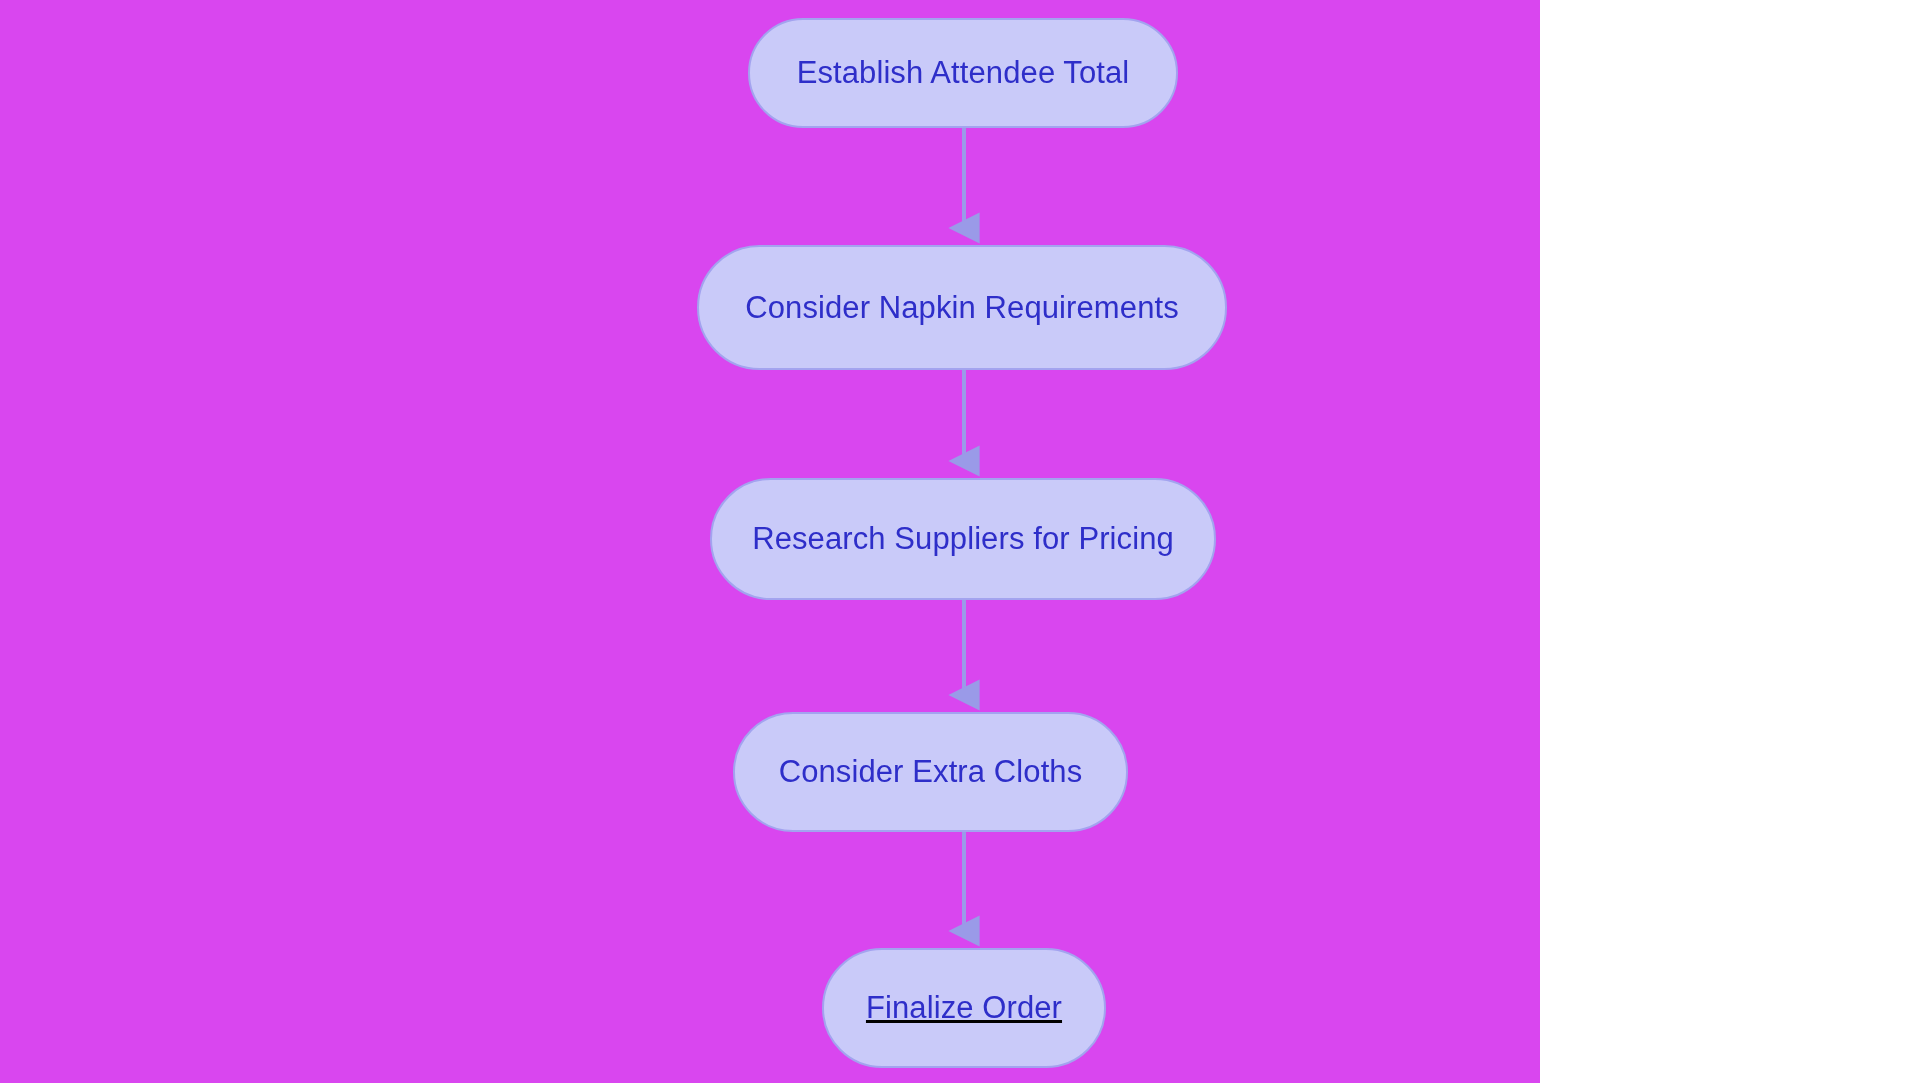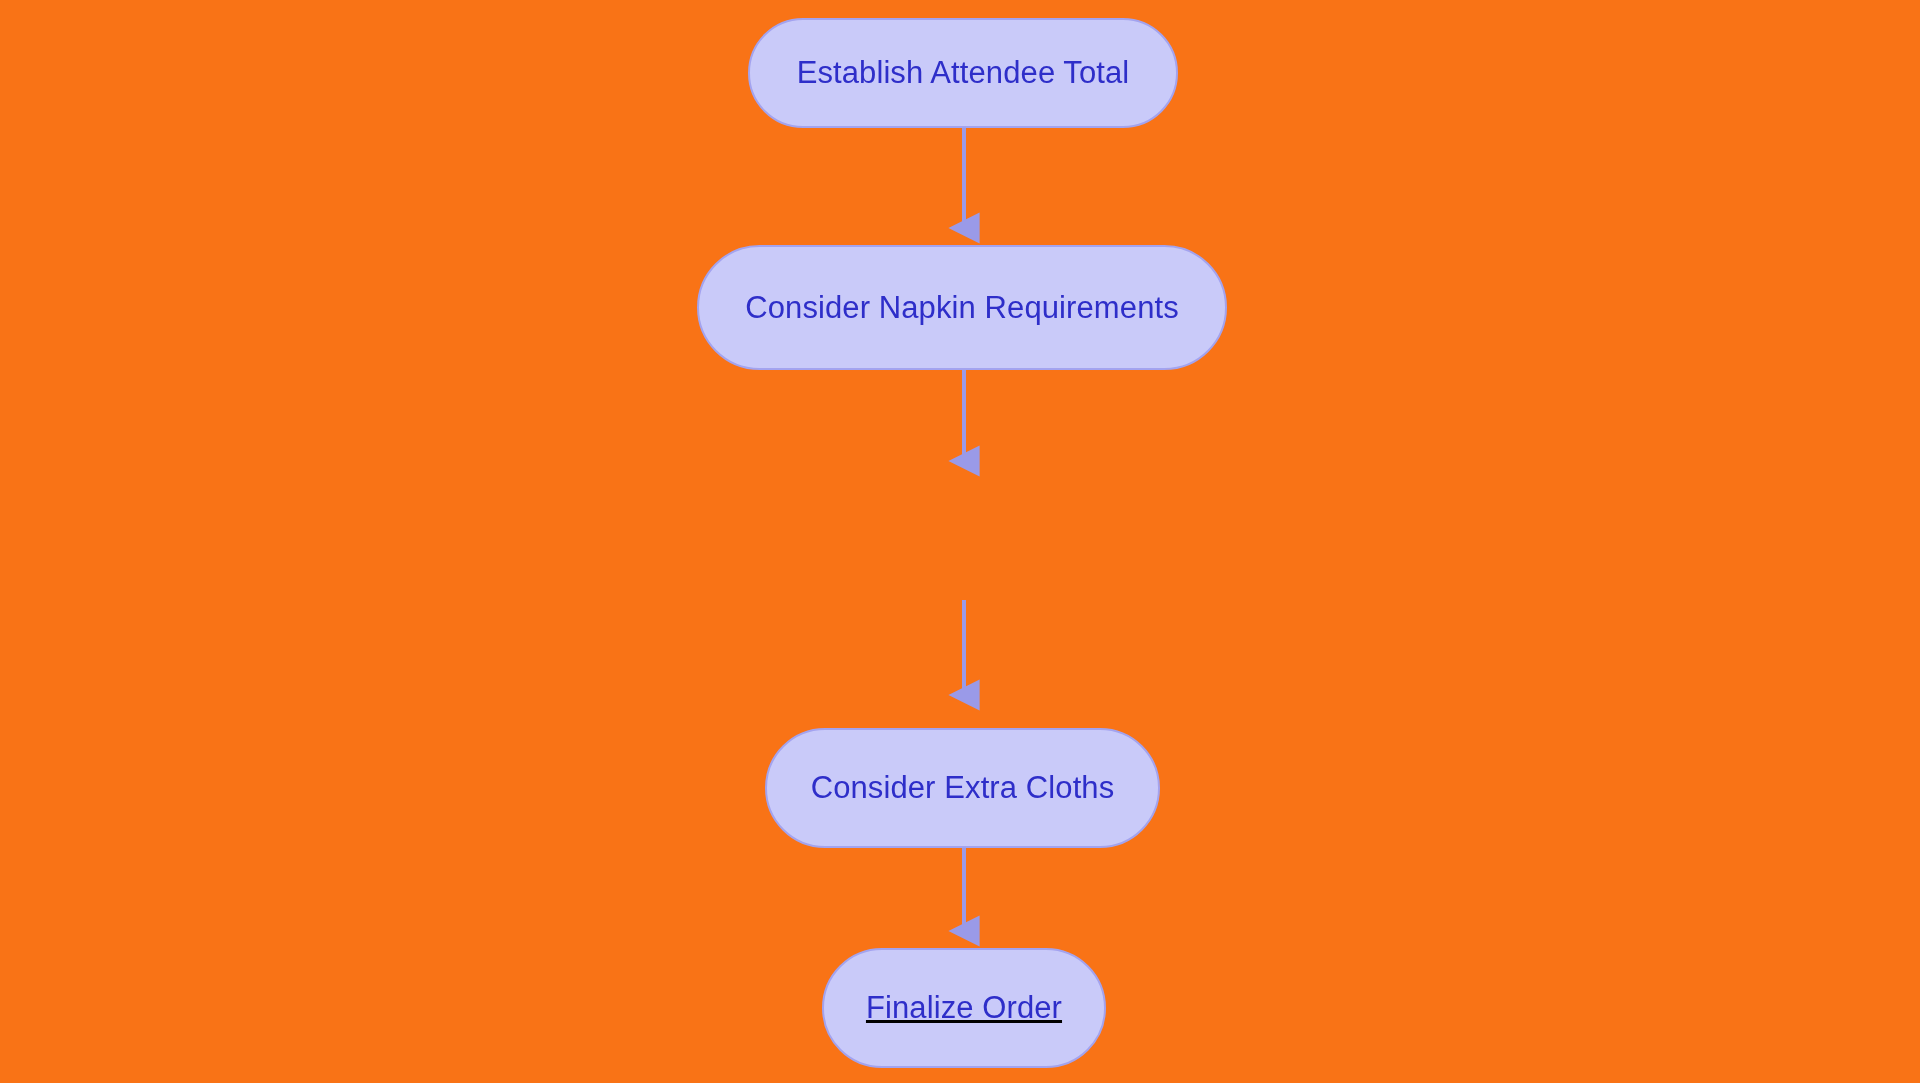--- a/index.html
+++ b/index.html
@@ -9,23 +9,23 @@
   }
   body {
     width: 1920px;
     height: 1083px;
     overflow: hidden;
     font-family: "Liberation Sans", sans-serif;
   }
 
   #flowchart-canvas {
     position: relative;
-    width: 1920px;
+    width: 1540px;
     height: 1083px;
-    background: #f97316;
+    background: #d946ef;
   }
 
   #edge-layer {
     position: absolute;
     left: 0;
     top: 0;
     width: 1920px;
     height: 1083px;
     pointer-events: none;
   }
@@ -50,21 +50,21 @@
     letter-spacing: 0.1px;
     line-height: 1.2;
     white-space: nowrap;
     user-select: none;
   }
 
   
   #node-0 { left: 748px;  top: 18px;   width: 430px; height: 110px; }
   #node-1 { left: 697px;  top: 245px;  width: 530px; height: 125px; }
   #node-2 { left: 710px;  top: 478px;  width: 506px; height: 122px; }
-  #node-3 { left: 765px;  top: 712px;  width: 395px; height: 120px; margin-top: 16px; }
+  #node-3 { left: 733px;  top: 712px;  width: 395px; height: 120px; }
   #node-4 { left: 822px;  top: 948px;  width: 284px; height: 120px; text-decoration: underline; }
 </style>
 </head>
 <body>
 
 <div id="flowchart-canvas">
 
   <svg id="edge-layer" width="1920" height="1083" viewBox="0 0 1920 1083" xmlns="http://www.w3.org/2000/svg">
     <defs>
       <marker id="arrowhead" markerWidth="9" markerHeight="9" refX="4.5" refY="4.5" orient="auto" markerUnits="strokeWidth">
@@ -90,20 +90,23 @@
   </svg>
 
   <div class="node" id="node-0">
     <span class="node-label">Establish Attendee Total</span>
   </div>
 
   <div class="node" id="node-1">
     <span class="node-label">Consider Napkin Requirements</span>
   </div>
 
+  <div class="node" id="node-2">
+    <span class="node-label">Research Suppliers for Pricing</span>
+  </div>
 
   <div class="node" id="node-3">
     <span class="node-label">Consider Extra Cloths</span>
   </div>
 
   <div class="node" id="node-4">
     <span class="node-label">Finalize Order</span>
   </div>
 
 </div>

